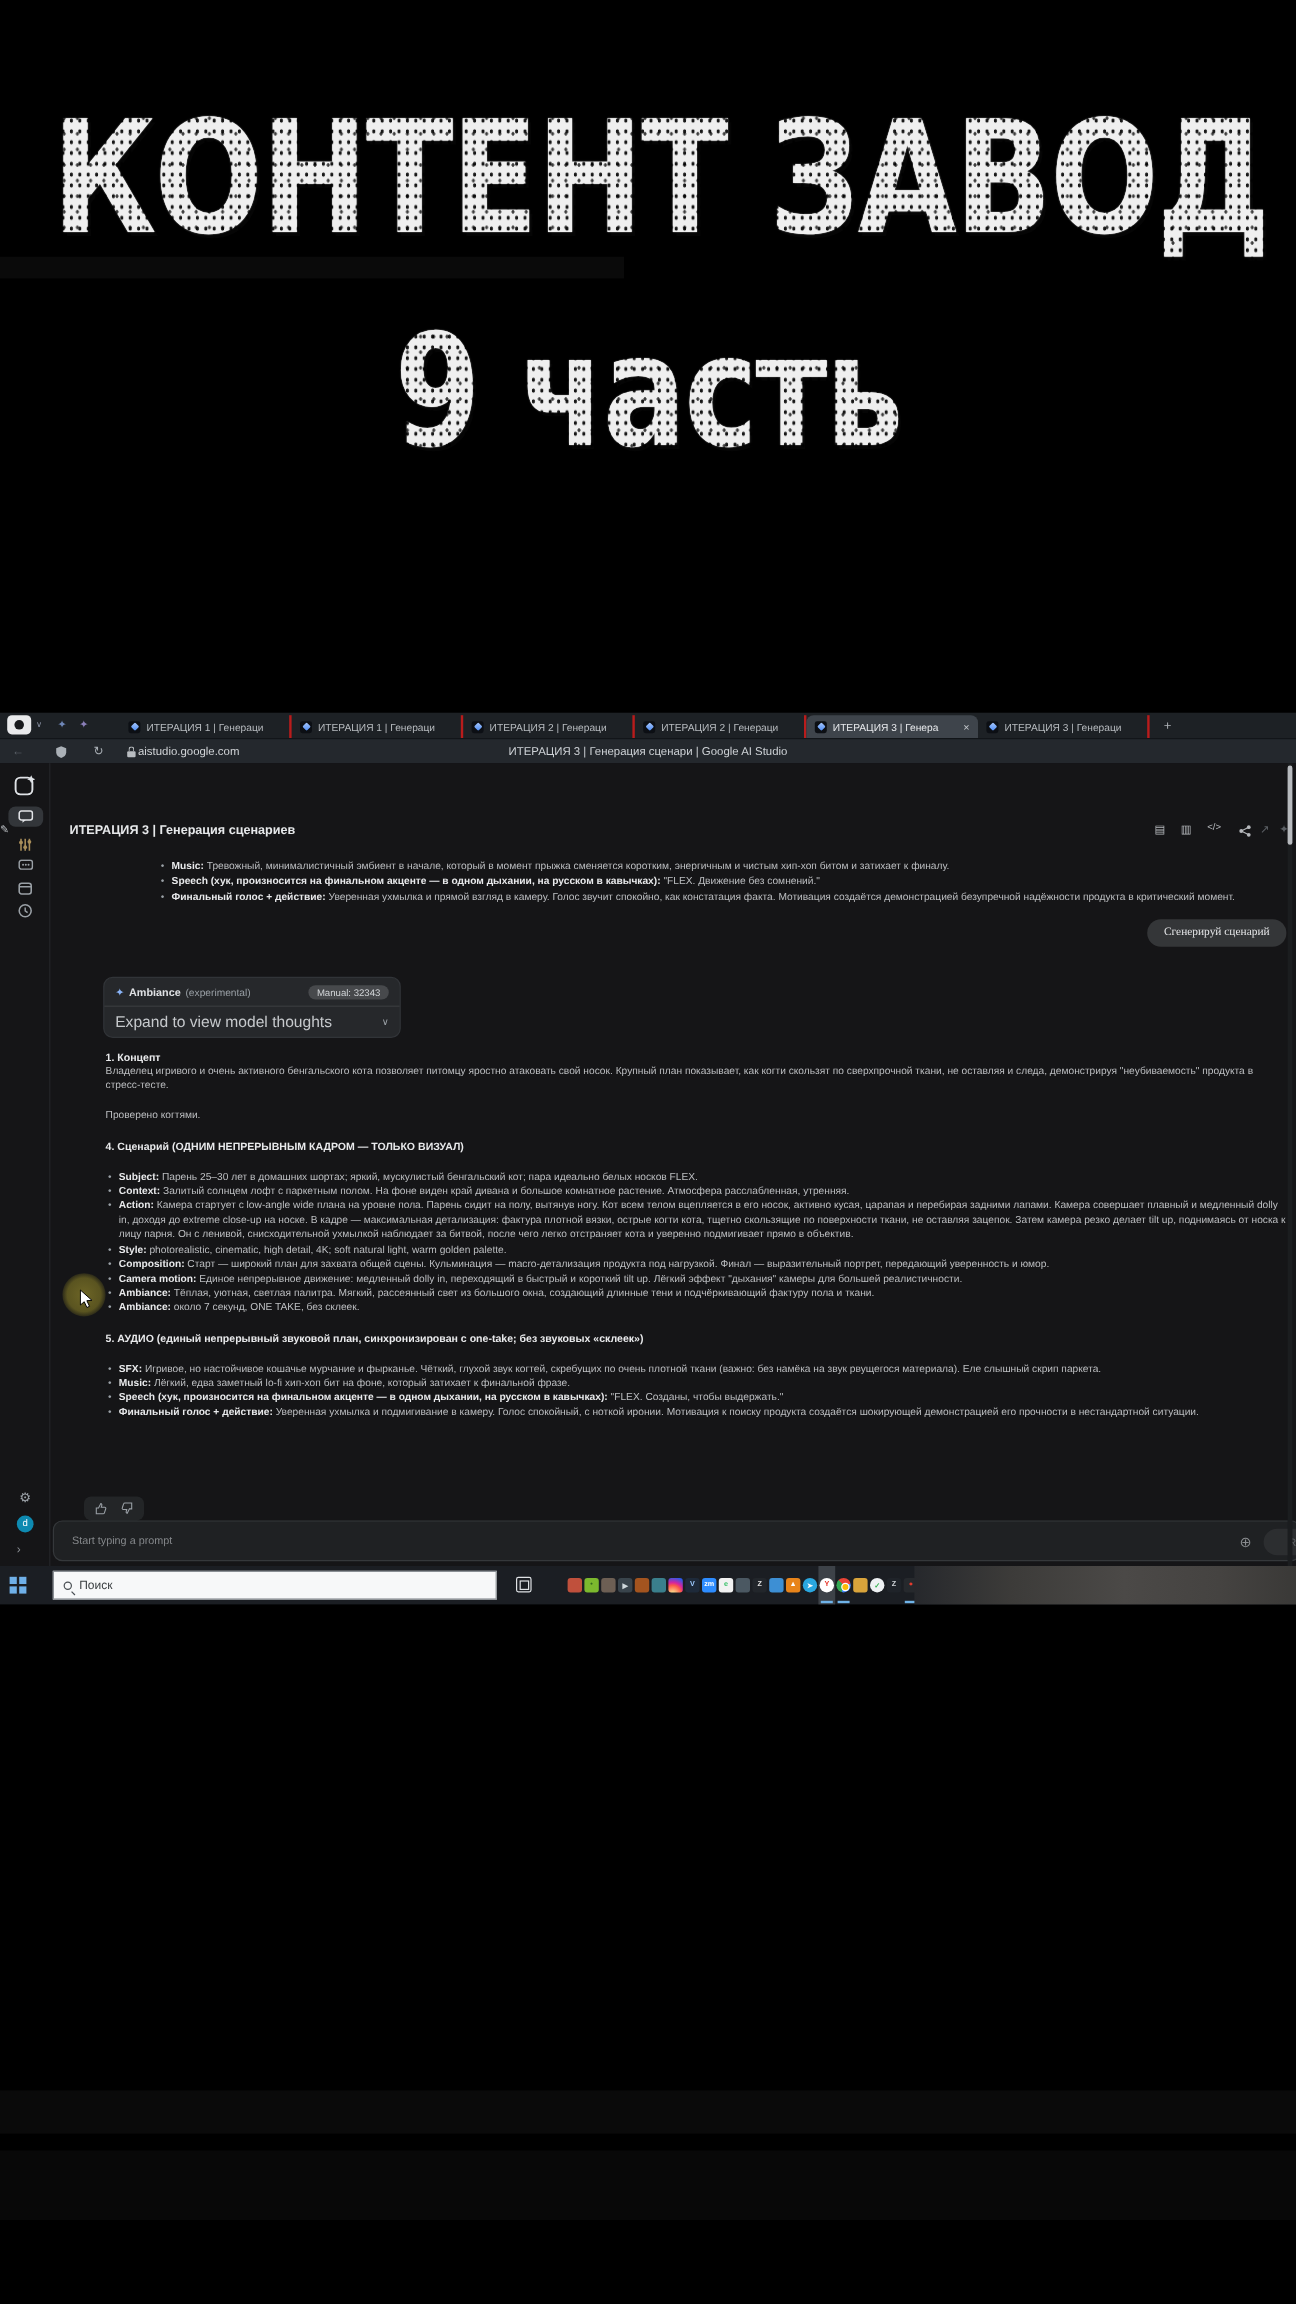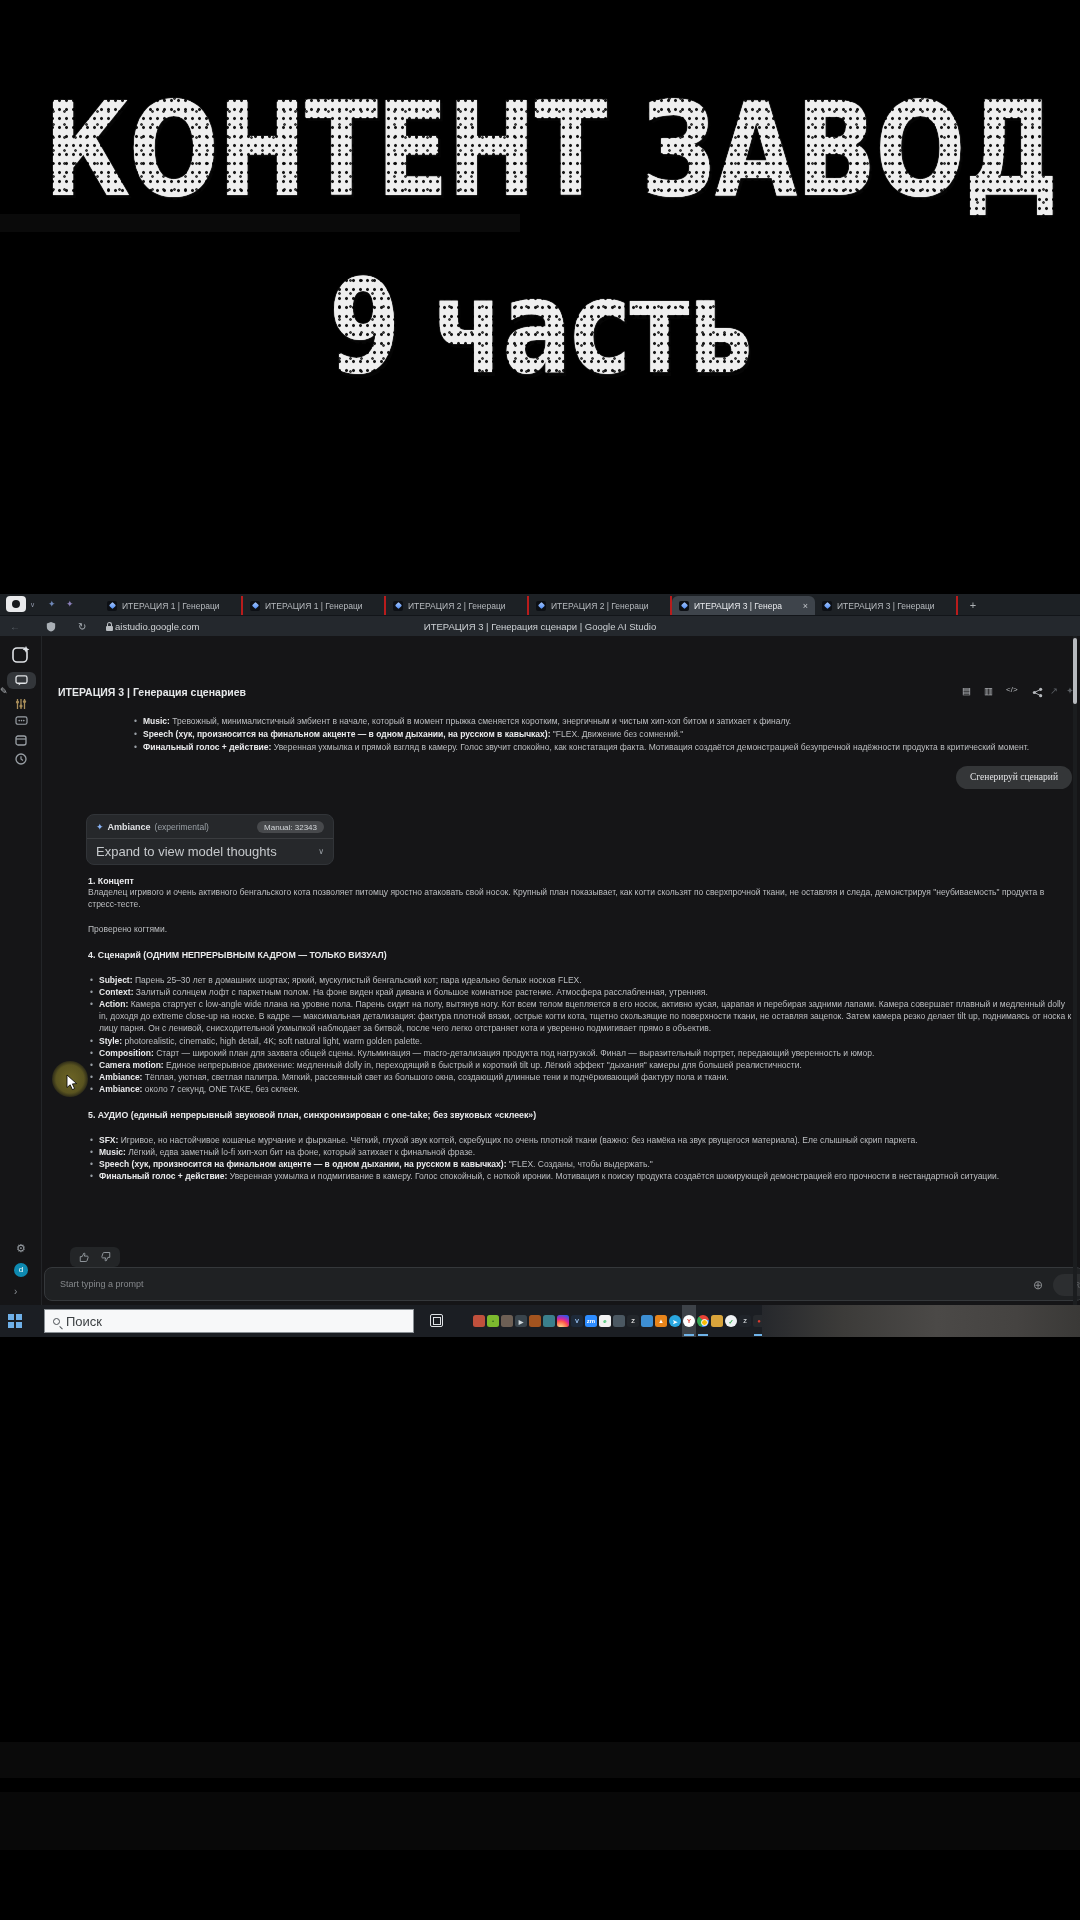--- a/index.html
+++ b/index.html
@@ -114,21 +114,21 @@
   
   #taskbar{position:absolute;top:1305px;left:0;width:1080px;height:32px;background:#1b1e23;}
   #start{position:absolute;left:8px;top:9px;width:14px;height:14px;display:grid;
     grid-template-columns:6px 6px;grid-template-rows:6px 6px;gap:1.5px;}
   #start span{background:#6fb0e8;}
   #tb-search{position:absolute;left:44px;top:4px;width:370px;height:24px;background:#f7f8f9;
     border:1px solid #8a8f94;display:flex;align-items:center;gap:6px;padding-left:8px;}
   #tb-mag{width:7px;height:7px;border:1.4px solid #4a4f54;border-radius:50%;position:relative;flex:none;}
   #tb-mag::after{content:"";position:absolute;left:6px;top:7px;width:4px;height:1.4px;background:#4a4f54;
     transform:rotate(45deg);transform-origin:0 0;}
-  #tb-search-text{font-size:13px;color:#3c4043;}
+  #tb-search-text{font-size:10px;color:#3c4043;}
   #taskview{position:absolute;left:430px;top:9px;width:13px;height:13px;border:1.2px solid #dfe2e5;border-radius:2px;}
   #taskview::after{content:"";position:absolute;left:2px;top:2px;width:6px;height:6px;border:1.2px solid #dfe2e5;}
   #apps{position:absolute;left:472px;top:0;height:32px;display:flex;align-items:center;}
   .slot{position:relative;width:14px;height:32px;display:flex;align-items:center;justify-content:center;flex:none;}
   .slot.hl{background:#3d4248;}
   .app{width:12px;height:12px;border-radius:2.5px;display:flex;align-items:center;justify-content:center;
     font-size:6px;font-weight:bold;color:#fff;overflow:hidden;}
   .app.circle{border-radius:50%;}
   .app.chrome{border-radius:50%;background:conic-gradient(from -45deg,#ea4335 0 120deg,#4285f4 120deg 240deg,#34a853 240deg 360deg);position:relative;}
   .app.chrome::after{content:"";position:absolute;left:3.5px;top:3.5px;width:5px;height:5px;border-radius:50%;

